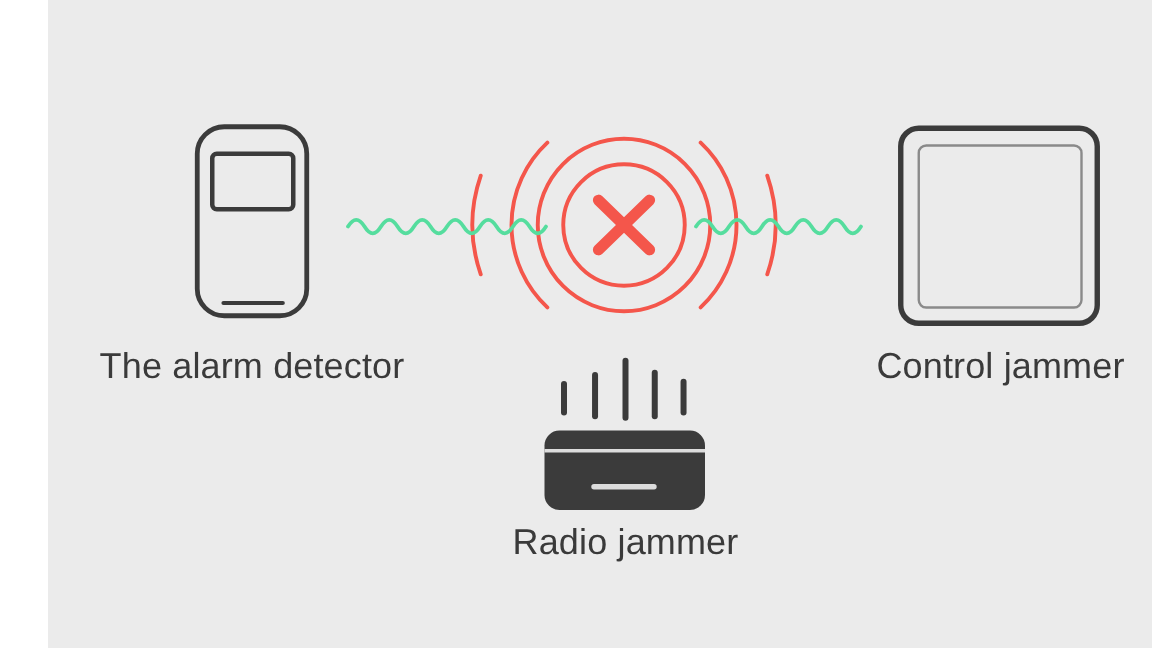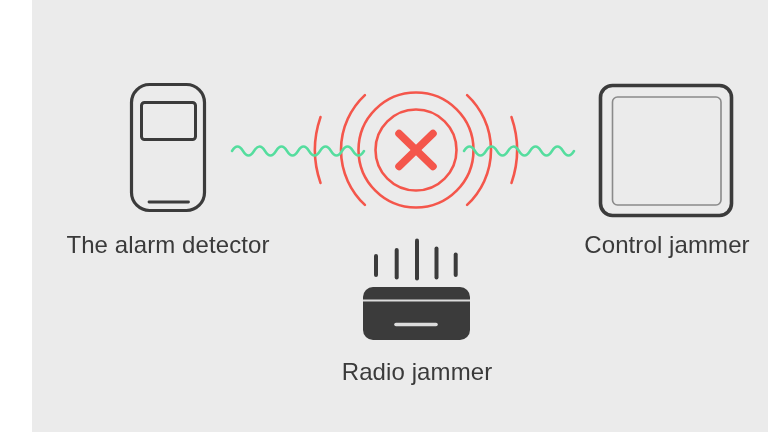--- a/index.html
+++ b/index.html
@@ -21,21 +21,21 @@
     transform: translateX(-50%);
     white-space: nowrap;
     font-size: 24px;
     line-height: 24px;
     letter-spacing: 0.1px;
     color: var(--label-text, #3A3A3A);
     text-align: center;
   }
   .label-detector { left: 136px; top: 233px; }
   .label-panel    { left: 635px; top: 233px; }
-  .label-jammer   { left: 385px; top: 360px; }
+  .label-jammer   { left: 385px; top: 350px; }
 
   .ring   { fill: none; stroke: var(--signal-red, #F4564B); stroke-width: 2.6; stroke-linecap: round; }
   .xmark  { fill: none; stroke: var(--signal-red, #F4564B); stroke-width: 7.5; stroke-linecap: round; }
   .wave   { fill: none; stroke: var(--wave-green, #55DD9E); stroke-width: 2.5; stroke-linecap: round; }
   .outline-shape { fill: none; stroke: var(--outline-dark, #3B3B3B); }
   .filled-shape  { fill: var(--outline-dark, #3B3B3B); }
   .antenna { stroke: var(--outline-dark, #3B3B3B); stroke-width: 4; stroke-linecap: round; }
   .jammer-detail { stroke: var(--jammer-detail-light, #DCDCDC); }
   .panel-inner { fill: none; stroke: var(--panel-inner-gray, #8A8A8A); stroke-width: 1.6; }
 </style>

